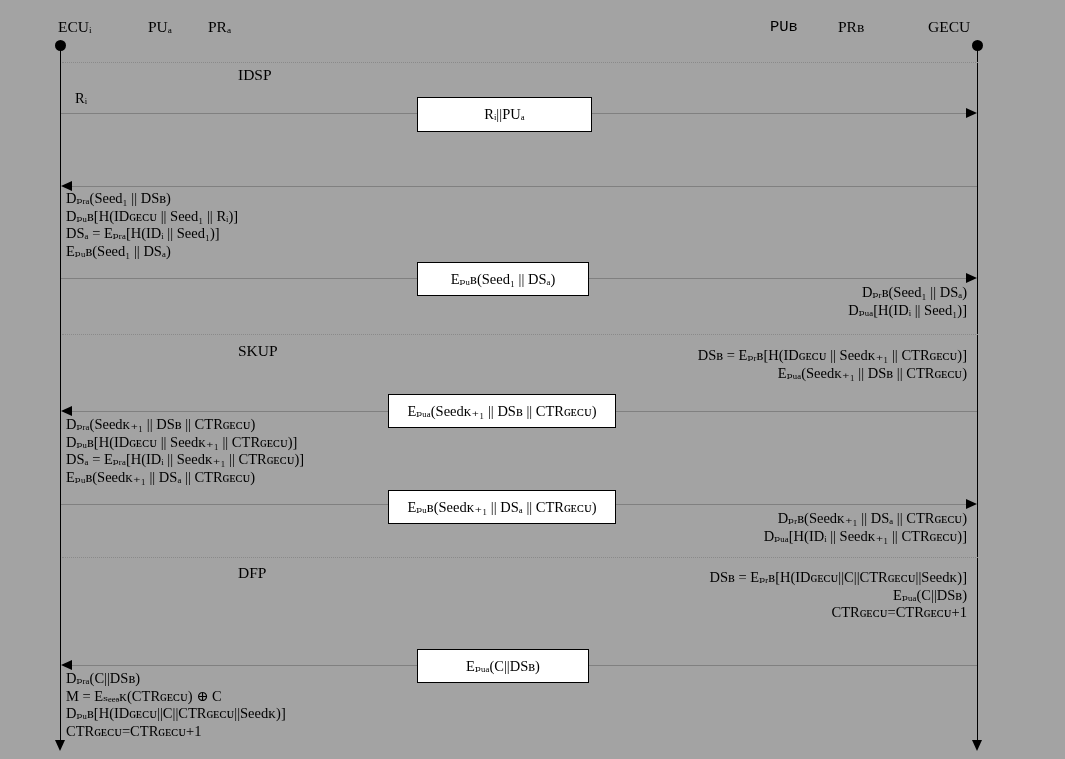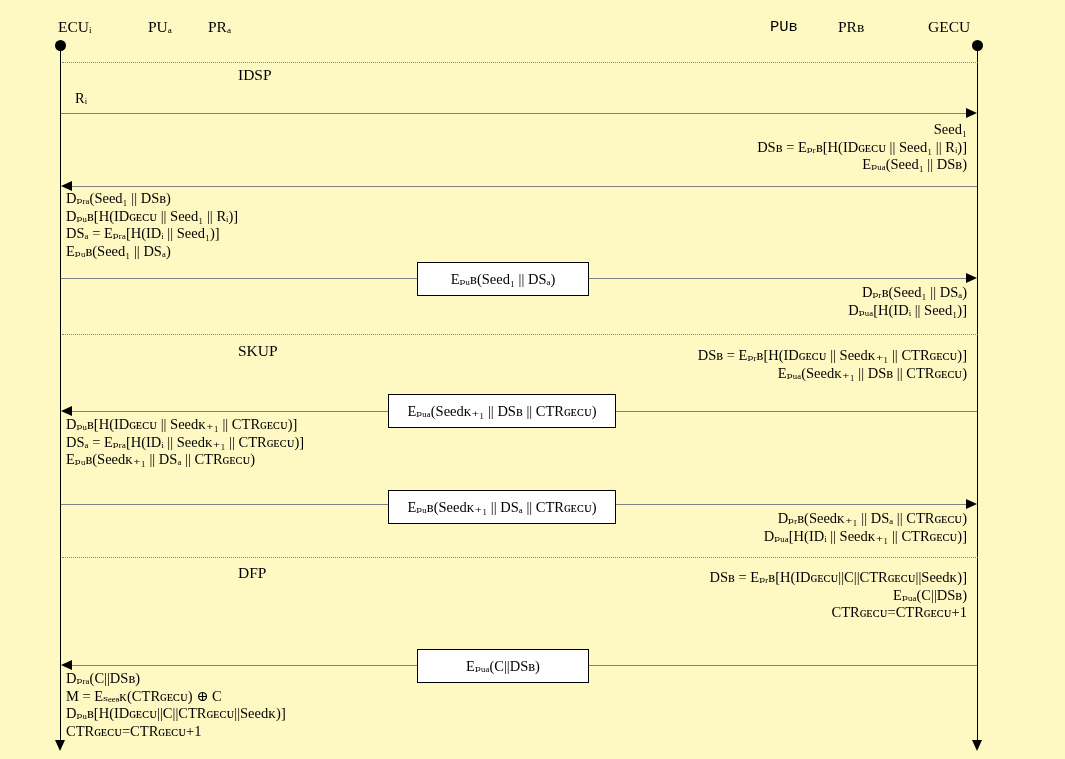--- a/index.html
+++ b/index.html
@@ -1,17 +1,17 @@
 <!DOCTYPE html>
 <html><head>
 <meta charset="utf-8">
 <style>
   html,body{margin:0;padding:0;background:#fff;}
   body{font-family:"Liberation Serif","DejaVu Serif",serif;color:#000;}
-  #page{position:relative;width:1065px;height:759px;background:#fef9c3;overflow:hidden;}
+  #page{position:relative;width:1065px;height:759px;background:#a3a3a3;overflow:hidden;}
 
   
   .hdr{position:absolute;font-size:15.5px;white-space:nowrap;}
 
   
   .lifeline{position:absolute;width:1px;background:#000;}
   .lldot{position:absolute;width:11px;height:11px;border-radius:50%;background:#000;}
   .llarrow{position:absolute;width:0;height:0;border-left:5.5px solid transparent;
            border-right:5.5px solid transparent;border-top:11px solid #000;}
 
@@ -62,26 +62,24 @@
   <div class="sep" style="left:62px;top:557px;width:916px;"></div>
 
   <div class="phase" style="left:238px;top:66px;"><span>IDSP</span></div>
   <div class="phase" style="left:238px;top:342px;"><span>SKUP</span></div>
   <div class="phase" style="left:238px;top:564px;"><span>DFP</span></div>
 
   <div class="note" style="left:75px;top:90px;"><span>Rᵢ</span></div>
 
   <div class="mline" style="left:61px;top:113px;width:905px;"></div>
   <div class="arrowR" style="left:966px;top:108px;"></div>
+  <div class="mbox" style="left:417px;top:97px;width:175px;height:35px;">
+      <span>Rᵢ||PUₐ</span>
+    </div>
 
-  <div class="note right" style="left:600px;top:121px;width:367px;">
-    <div>Seed₁</div>
-    <div>DSʙ = Eₚᵣʙ[H(IDɢᴇᴄᴜ || Seed₁ || Rᵢ)]</div>
-    <div>Eₚᵤₐ(Seed₁ || DSʙ)</div>
-  </div>
 
   <div class="mline" style="left:72px;top:186px;width:905px;"></div>
   <div class="arrowL" style="left:61px;top:181px;"></div>
 
   <div class="note" style="left:66px;top:190px;">
     <div>Dₚᵣₐ(Seed₁ || DSʙ)</div>
     <div>Dₚᵤʙ[H(IDɢᴇᴄᴜ || Seed₁ || Rᵢ)]</div>
     <div>DSₐ = Eₚᵣₐ[H(IDᵢ || Seed₁)]</div>
     <div>Eₚᵤʙ(Seed₁ || DSₐ)</div>
   </div>
@@ -102,20 +100,21 @@
     <div>Eₚᵤₐ(Seedᴋ₊₁ || DSʙ || CTRɢᴇᴄᴜ)</div>
   </div>
 
   <div class="mline" style="left:72px;top:411px;width:905px;"></div>
   <div class="arrowL" style="left:61px;top:406px;"></div>
   <div class="mbox" style="left:388px;top:394px;width:228px;height:34px;">
       <span>Eₚᵤₐ(Seedᴋ₊₁ || DSʙ || CTRɢᴇᴄᴜ)</span>
     </div>
 
   <div class="note" style="left:66px;top:416px;">
+    <div>Dₚᵣₐ(Seedᴋ₊₁ || DSʙ || CTRɢᴇᴄᴜ)</div>
     <div>Dₚᵤʙ[H(IDɢᴇᴄᴜ || Seedᴋ₊₁ || CTRɢᴇᴄᴜ)]</div>
     <div>DSₐ = Eₚᵣₐ[H(IDᵢ || Seedᴋ₊₁ || CTRɢᴇᴄᴜ)]</div>
     <div>Eₚᵤʙ(Seedᴋ₊₁ || DSₐ || CTRɢᴇᴄᴜ)</div>
   </div>
 
   <div class="mline" style="left:61px;top:504px;width:905px;"></div>
   <div class="arrowR" style="left:966px;top:499px;"></div>
   <div class="mbox" style="left:388px;top:490px;width:228px;height:34px;">
       <span>Eₚᵤʙ(Seedᴋ₊₁ || DSₐ || CTRɢᴇᴄᴜ)</span>
     </div>

